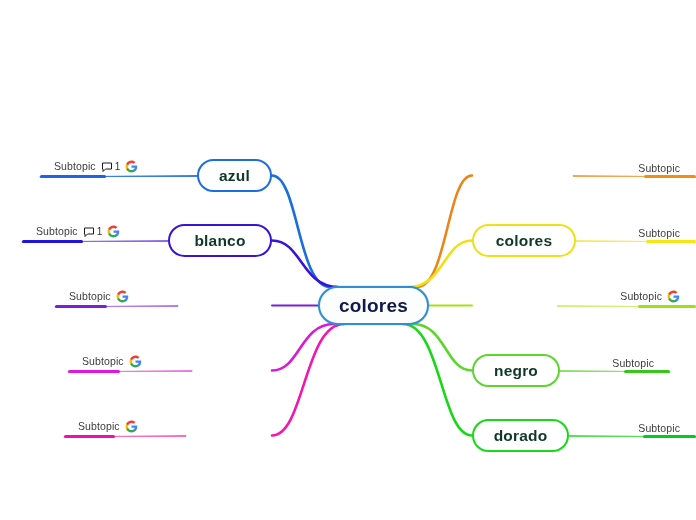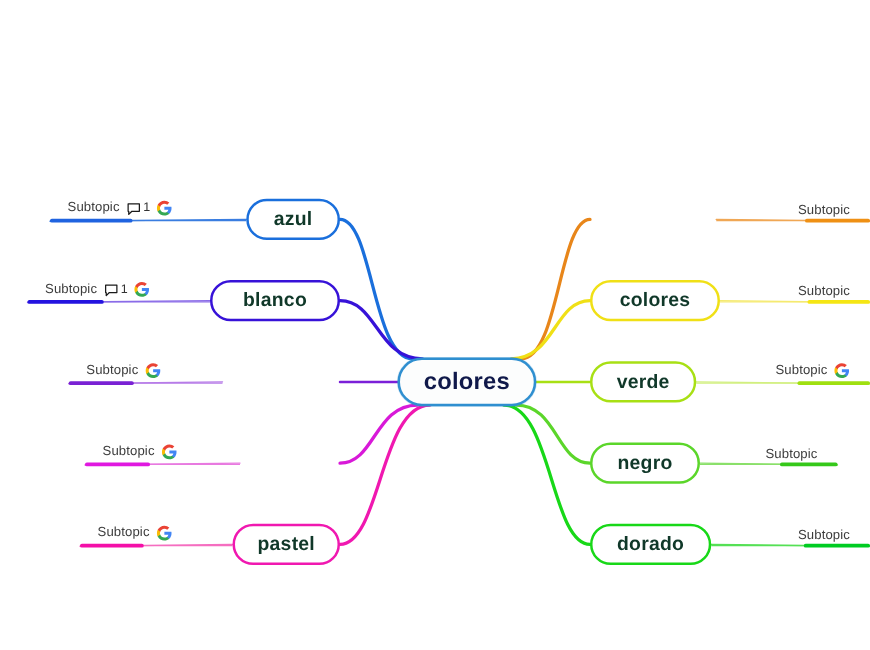--- a/index.html
+++ b/index.html
@@ -206,23 +206,20 @@
         <svg class="gicon" width="13" height="13" viewBox="0 0 48 48">
           <path fill="#4285F4" d="M45.12 24.5c0-1.56-.14-3.06-.4-4.5H24v8.51h11.84c-.51 2.75-2.06 5.08-4.39 6.64v5.52h7.11c4.16-3.83 6.56-9.47 6.56-16.17z"></path>
           <path fill="#34A853" d="M24 46c5.94 0 10.92-1.97 14.56-5.33l-7.11-5.52c-1.97 1.32-4.49 2.1-7.45 2.1-5.73 0-10.58-3.87-12.31-9.07H4.34v5.7C7.96 41.07 15.4 46 24 46z"></path>
           <path fill="#FBBC05" d="M11.69 28.18C11.25 26.86 11 25.45 11 24s.25-2.86.69-4.18v-5.7H4.34C2.85 17.09 2 20.45 2 24s.85 6.91 2.34 9.88l7.35-5.7z"></path>
           <path fill="#EA4335" d="M24 10.75c3.23 0 6.13 1.11 8.41 3.29l6.31-6.31C34.91 4.18 29.93 2 24 2 15.4 2 7.96 6.93 4.34 14.12l7.35 5.7c1.73-5.2 6.58-9.07 12.31-9.07z"></path>
         </svg>
       </div>
       <div class="sub-bar" style="background: rgb(245, 110, 192);"></div>
       <div class="sub-bar-thick" style="background: rgb(244, 15, 168); width: 51px; left: 0px;"></div>
     </div>
-    <div class="node" style="left: 186px; top: 376px; width: 86px; height: 33px; border-color: rgb(240, 24, 176);">
-      <span class="node-label">pastel</span>
-    </div>
     <div class="subtopic" style="left: 573px; top: 108px; width: 123px; height: 26px;">
       <div class="sub-meta right-align">
         <span class="sub-label">Subtopic</span>
       </div>
       <div class="sub-bar" style="background: rgb(240, 167, 85);"></div>
       <div class="sub-bar-thick" style="background: rgb(239, 144, 20); width: 52px; right: 0px;"></div>
     </div>
     <div class="subtopic" style="left: 576px; top: 173px; width: 120px; height: 26px;">
       <div class="sub-meta right-align">
         <span class="sub-label">Subtopic</span>
@@ -238,23 +235,20 @@
         <span class="sub-label">Subtopic</span>
         <svg class="gicon" width="13" height="13" viewBox="0 0 48 48">
           <path fill="#4285F4" d="M45.12 24.5c0-1.56-.14-3.06-.4-4.5H24v8.51h11.84c-.51 2.75-2.06 5.08-4.39 6.64v5.52h7.11c4.16-3.83 6.56-9.47 6.56-16.17z"></path>
           <path fill="#34A853" d="M24 46c5.94 0 10.92-1.97 14.56-5.33l-7.11-5.52c-1.97 1.32-4.49 2.1-7.45 2.1-5.73 0-10.58-3.87-12.31-9.07H4.34v5.7C7.96 41.07 15.4 46 24 46z"></path>
           <path fill="#FBBC05" d="M11.69 28.18C11.25 26.86 11 25.45 11 24s.25-2.86.69-4.18v-5.7H4.34C2.85 17.09 2 20.45 2 24s.85 6.91 2.34 9.88l7.35-5.7z"></path>
           <path fill="#EA4335" d="M24 10.75c3.23 0 6.13 1.11 8.41 3.29l6.31-6.31C34.91 4.18 29.93 2 24 2 15.4 2 7.96 6.93 4.34 14.12l7.35 5.7c1.73-5.2 6.58-9.07 12.31-9.07z"></path>
         </svg>
       </div>
       <div class="sub-bar" style="background: rgb(210, 239, 128);"></div>
       <div class="sub-bar-thick" style="background: rgb(159, 224, 16); width: 58px; right: 0px;"></div>
-    </div>
-    <div class="node" style="left: 472px; top: 246px; width: 85px; height: 33px; border-color: rgb(168, 224, 20);">
-      <span class="node-label">verde</span>
     </div>
     <div class="subtopic" style="left: 560px; top: 303px; width: 110px; height: 26px;">
       <div class="sub-meta right-align">
         <span class="sub-label">Subtopic</span>
       </div>
       <div class="sub-bar" style="background: rgb(138, 224, 106);"></div>
       <div class="sub-bar-thick" style="background: rgb(53, 200, 26); width: 46px; right: 0px;"></div>
     </div>
     <div class="node" style="left: 472px; top: 311px; width: 88px; height: 33px; border-color: rgb(91, 214, 42);">
       <span class="node-label">negro</span>

